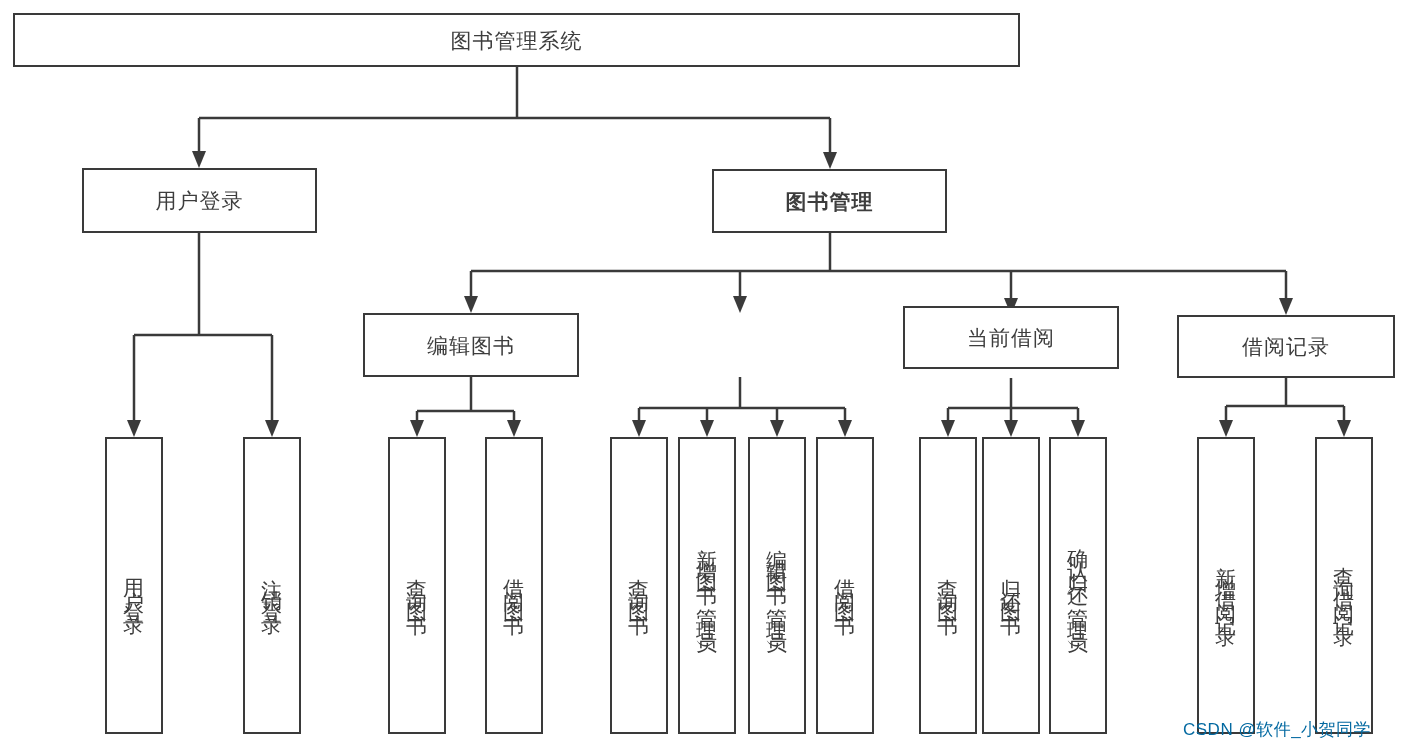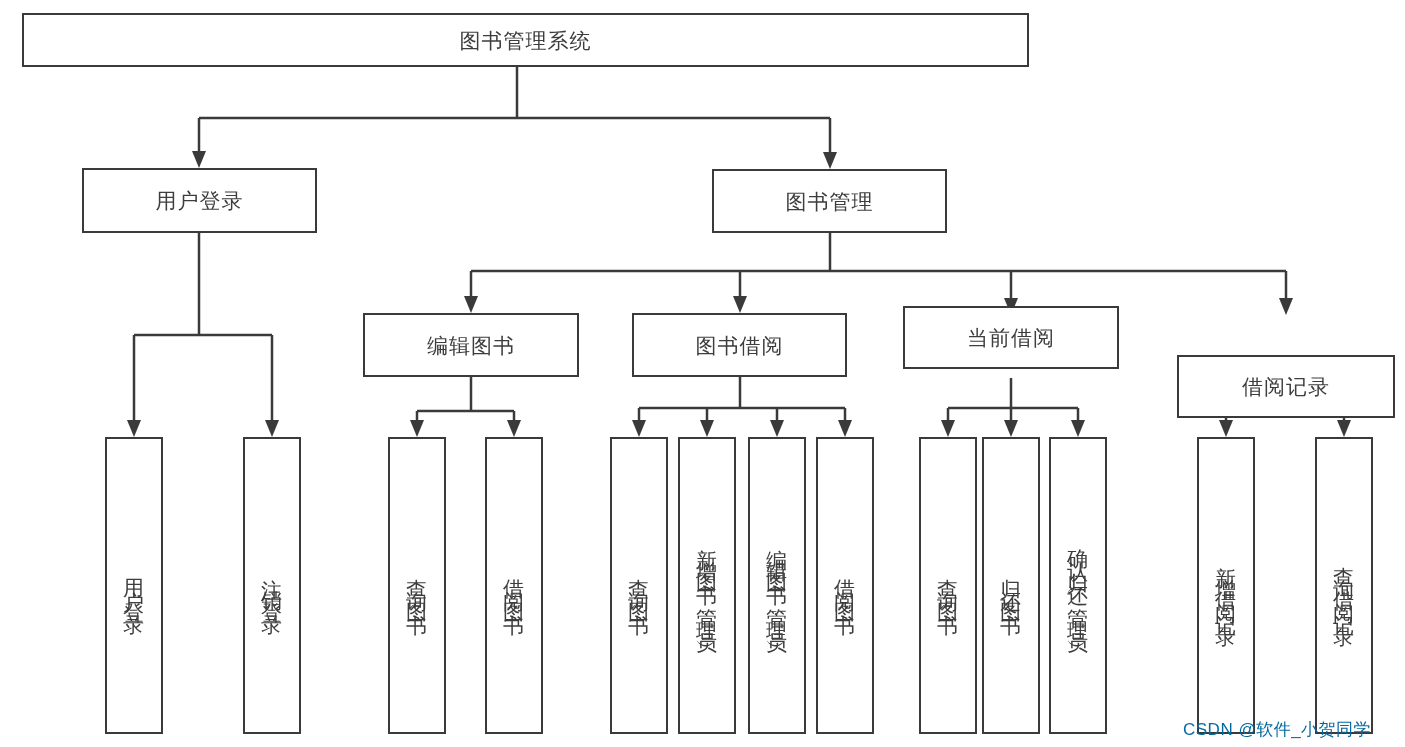--- a/index.html
+++ b/index.html
@@ -127,29 +127,28 @@
     <g>
       <line x1="1286" y1="378" x2="1286" y2="406"></line>
       <line x1="1226" y1="406" x2="1344" y2="406"></line>
       <line x1="1226" y1="406" x2="1226" y2="422"></line>
       <polygon points="1219,420 1233,420 1226,437"></polygon>
       <line x1="1344" y1="406" x2="1344" y2="422"></line>
       <polygon points="1337,420 1351,420 1344,437"></polygon>
     </g>
   </svg>
 
-  <div class="node h-node" style="left:22px; top:13px; width:1007px; height:54px;">图书管理系统</div>
+  <div class="node h-node" style="left:13px; top:13px; width:1007px; height:54px;">图书管理系统</div>
 
   <div class="node h-node" style="left:82px; top:168px; width:235px; height:65px;">用户登录</div>
-  <div class="node h-node" style="left:712px; top:169px; width:235px; height:64px;">图书管理</div>
+  <div class="node h-node" style="left:712px; top:169px; width:235px; height:64px;font-weight:bold;">图书管理</div>
 
   <div class="node h-node" style="left:363px; top:313px; width:216px; height:64px;">编辑图书</div>
-  <div class="node h-node" style="left:632px; top:313px; width:215px; height:64px;">图书借阅</div>
   <div class="node h-node" style="left:903px; top:306px; width:216px; height:63px;">当前借阅</div>
-  <div class="node h-node" style="left:1177px; top:315px; width:218px; height:63px;margin-top:40px;">借阅记录</div>
+  <div class="node h-node" style="left:1177px; top:315px; width:218px; height:63px;">借阅记录</div>
 
   <div class="node v-node" style="left:105px; top:437px; width:58px; height:297px;">用户登录</div>
   <div class="node v-node" style="left:243px; top:437px; width:58px; height:297px;">注销登录</div>
 
   <div class="node v-node" style="left:388px; top:437px; width:58px; height:297px;">查询图书</div>
   <div class="node v-node" style="left:485px; top:437px; width:58px; height:297px;">借阅图书</div>
 
   <div class="node v-node" style="left:610px; top:437px; width:58px; height:297px;">查询图书</div>
   <div class="node v-node" style="left:678px; top:437px; width:58px; height:297px;">新增图书（管理员）</div>
   <div class="node v-node" style="left:748px; top:437px; width:58px; height:297px;">编辑图书（管理员）</div>

